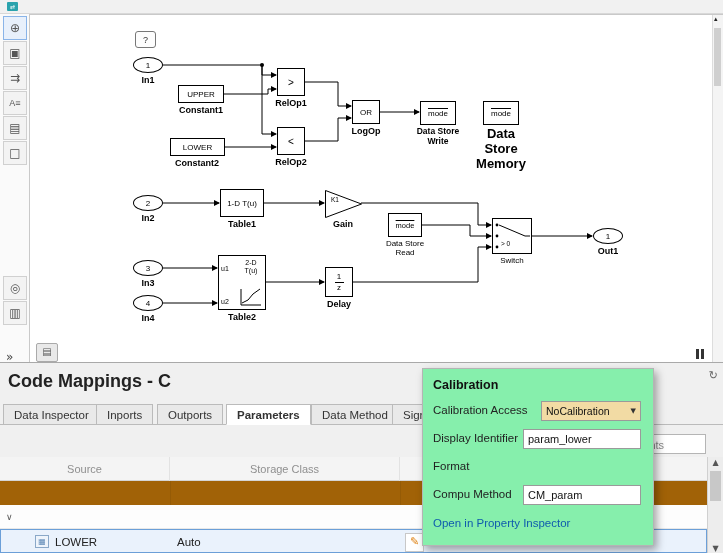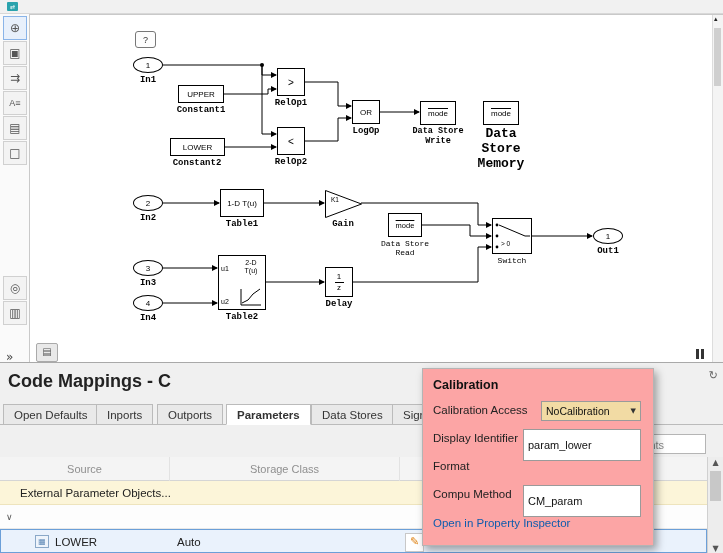--- a/index.html
+++ b/index.html
@@ -17,21 +17,21 @@
   .pal-icon{position:absolute;left:3px;width:22px;height:22px;border:1px solid #d0d0d0;background:#f3f3f3;color:#555;
     font-size:12px;text-align:center;line-height:22px;}
   .pal-icon.sel{border:1px solid #8ab4e8;background:#e8f0fb;}
   #pal-expander{position:absolute;left:6px;top:336px;font-size:12px;color:#444;}
 
   
   #canvas{left:30px;top:14px;width:693px;height:348px;background:#fff;border-top:1px solid #c9c9c9;overflow:hidden;}
   #wires{position:absolute;left:0;top:0;}
   .block{position:absolute;border:1px solid #000;background:#fff;display:flex;align-items:center;justify-content:center;
     font-size:8px;color:#000;box-sizing:border-box;}
-  .blabel{position:absolute;font-size:9px;font-weight:bold;color:#000;text-align:center;line-height:1.15;font-family:Liberation Mono, monospace;}
+  .blabel{position:absolute;font-size:9px;font-weight:bold;color:#000;text-align:center;line-height:1.15;}
   .blabel.sm{font-size:8px;font-weight:normal;}
   .port{position:absolute;width:30px;height:16px;border:1px solid #000;border-radius:50%;background:#fff;
     display:flex;align-items:center;justify-content:center;font-size:8px;box-sizing:border-box;}
   #help-block{left:105px;top:16px;width:19px;height:15px;border:1px solid #777;border-radius:3px;background:#fdfdfd;
     font-size:9px;display:flex;align-items:center;justify-content:center;color:#333;}
   .ds-text{text-decoration:overline;}
   .frac{display:flex;flex-direction:column;align-items:center;line-height:1;font-size:8px;}
   .frac .bar{width:9px;height:1px;background:#000;margin:1px 0;}
   #copyright{left:0;top:341px;width:660px;text-align:center;font-size:8px;color:#333;}
   #corner-btn{left:6px;top:328px;width:20px;height:17px;border:1px solid #aaa;background:#e9e9e9;font-size:10px;
@@ -65,25 +65,25 @@
   .chev{position:absolute;left:6px;top:0;font-size:9px;color:#555;line-height:24px;}
   .picon{position:absolute;left:34px;top:5px;width:14px;height:13px;border:1px solid #8aa8c8;background:#eef4fb;
     color:#5b87b5;font-size:8px;text-align:center;line-height:12px;box-sizing:border-box;}
   #pencil{position:absolute;left:404px;top:3px;width:17px;height:17px;background:#fff;border:1px solid #c8c8c8;
     color:#e0861a;font-size:11px;text-align:center;line-height:16px;}
   #tbl-scroll{position:absolute;left:707px;top:94px;width:16px;height:97px;background:#ededed;border-left:1px solid #d0d0d0;box-sizing:border-box;}
   .sarrow{position:absolute;left:0;width:15px;text-align:center;font-size:8px;color:#555;}
   #tbl-thumb{position:absolute;left:2px;top:14px;width:11px;height:30px;background:#c8c8c8;}
 
   
-  #popup{position:absolute;left:422px;top:368px;width:230px;height:176px;background:#fca5a5;border:1px solid #b4b4b4;
+  #popup{position:absolute;left:422px;top:368px;width:230px;height:176px;background:#86efac;border:1px solid #b4b4b4;
     box-shadow:3px 4px 8px rgba(0,0,0,0.35);z-index:60;text-decoration:underline;}
   #popup-title{position:absolute;left:10px;top:9px;font-size:12.5px;font-weight:bold;color:#111;}
   .plabel{position:absolute;left:10px;font-size:11.5px;color:#222;}
-  .fld{position:absolute;left:100px;width:118px;height:32px;border:1px solid #9a9a9a;font-size:11px;padding:0 4px;
+  .fld{position:absolute;left:100px;width:118px;height:20px;border:1px solid #9a9a9a;font-size:11px;padding:0 4px;
     box-sizing:border-box;font-family:"Liberation Sans",sans-serif;background:#fff;color:#111;}
   #dropdown{position:absolute;left:118px;top:32px;width:100px;height:20px;background:#f2dba4;border:1px solid #9a9a9a;
     box-sizing:border-box;font-size:10.5px;line-height:18px;padding:0 4px;color:#111;}
   #dropdown .arr{position:absolute;right:4px;top:0;font-size:7px;line-height:18px;color:#333;}
   #pi-link{position:absolute;left:10px;top:148px;font-size:11.5px;color:#0f5cad;cursor:pointer;}
 </style>
 </head>
 <body>
 
 <div id="app">
@@ -226,41 +226,38 @@
     </div>
     <div class="gripbar" style="left:666px"></div>
     <div class="gripbar" style="left:671px"></div>
   </div>
 
   <div class="abs" id="panel">
     <div id="cm-title">Code Mappings - C</div>
     <div id="cm-refresh" class="g">↻</div>
 
     <div id="tabbar">
-      <div class="tab" style="left:3px">Open Defaults</div>
+      <div class="tab" style="left:3px">Data Inspector</div>
       <div class="tab" style="left:96px">Inports</div>
       <div class="tab" style="left:157px">Outports</div>
       <div class="tab active" style="left:226px">Parameters</div>
-      <div class="tab" style="left:311px">Data Stores</div>
+      <div class="tab" style="left:311px">Data Method</div>
       <div class="tab" style="left:392px">Signal</div>
     </div>
 
     <div id="filterbox">Filter contents</div>
 
     <div id="cmtable">
       <div class="thead">
         <div class="thc" style="left:0;width:170px">Source</div>
         <div class="thc" style="left:170px;width:230px">Storage Class</div>
       </div>
       <div class="vline" style="left:170px"></div>
       <div class="vline" style="left:400px"></div>
 
-      <div class="trow" id="row-ext">
-        <span class="cell" style="left:20px">External Parameter Objects...</span>
-      </div>
 
       <div class="trow" id="row-grp">
         <span class="chev g">∨</span>
       </div>
 
       <div class="trow" id="row-lower">
         <span class="picon g">▦</span>
         <span class="cell" style="left:54px">LOWER</span>
         <span class="cell" style="left:176px">Auto</span>
         <span id="pencil" class="g">✎</span>

